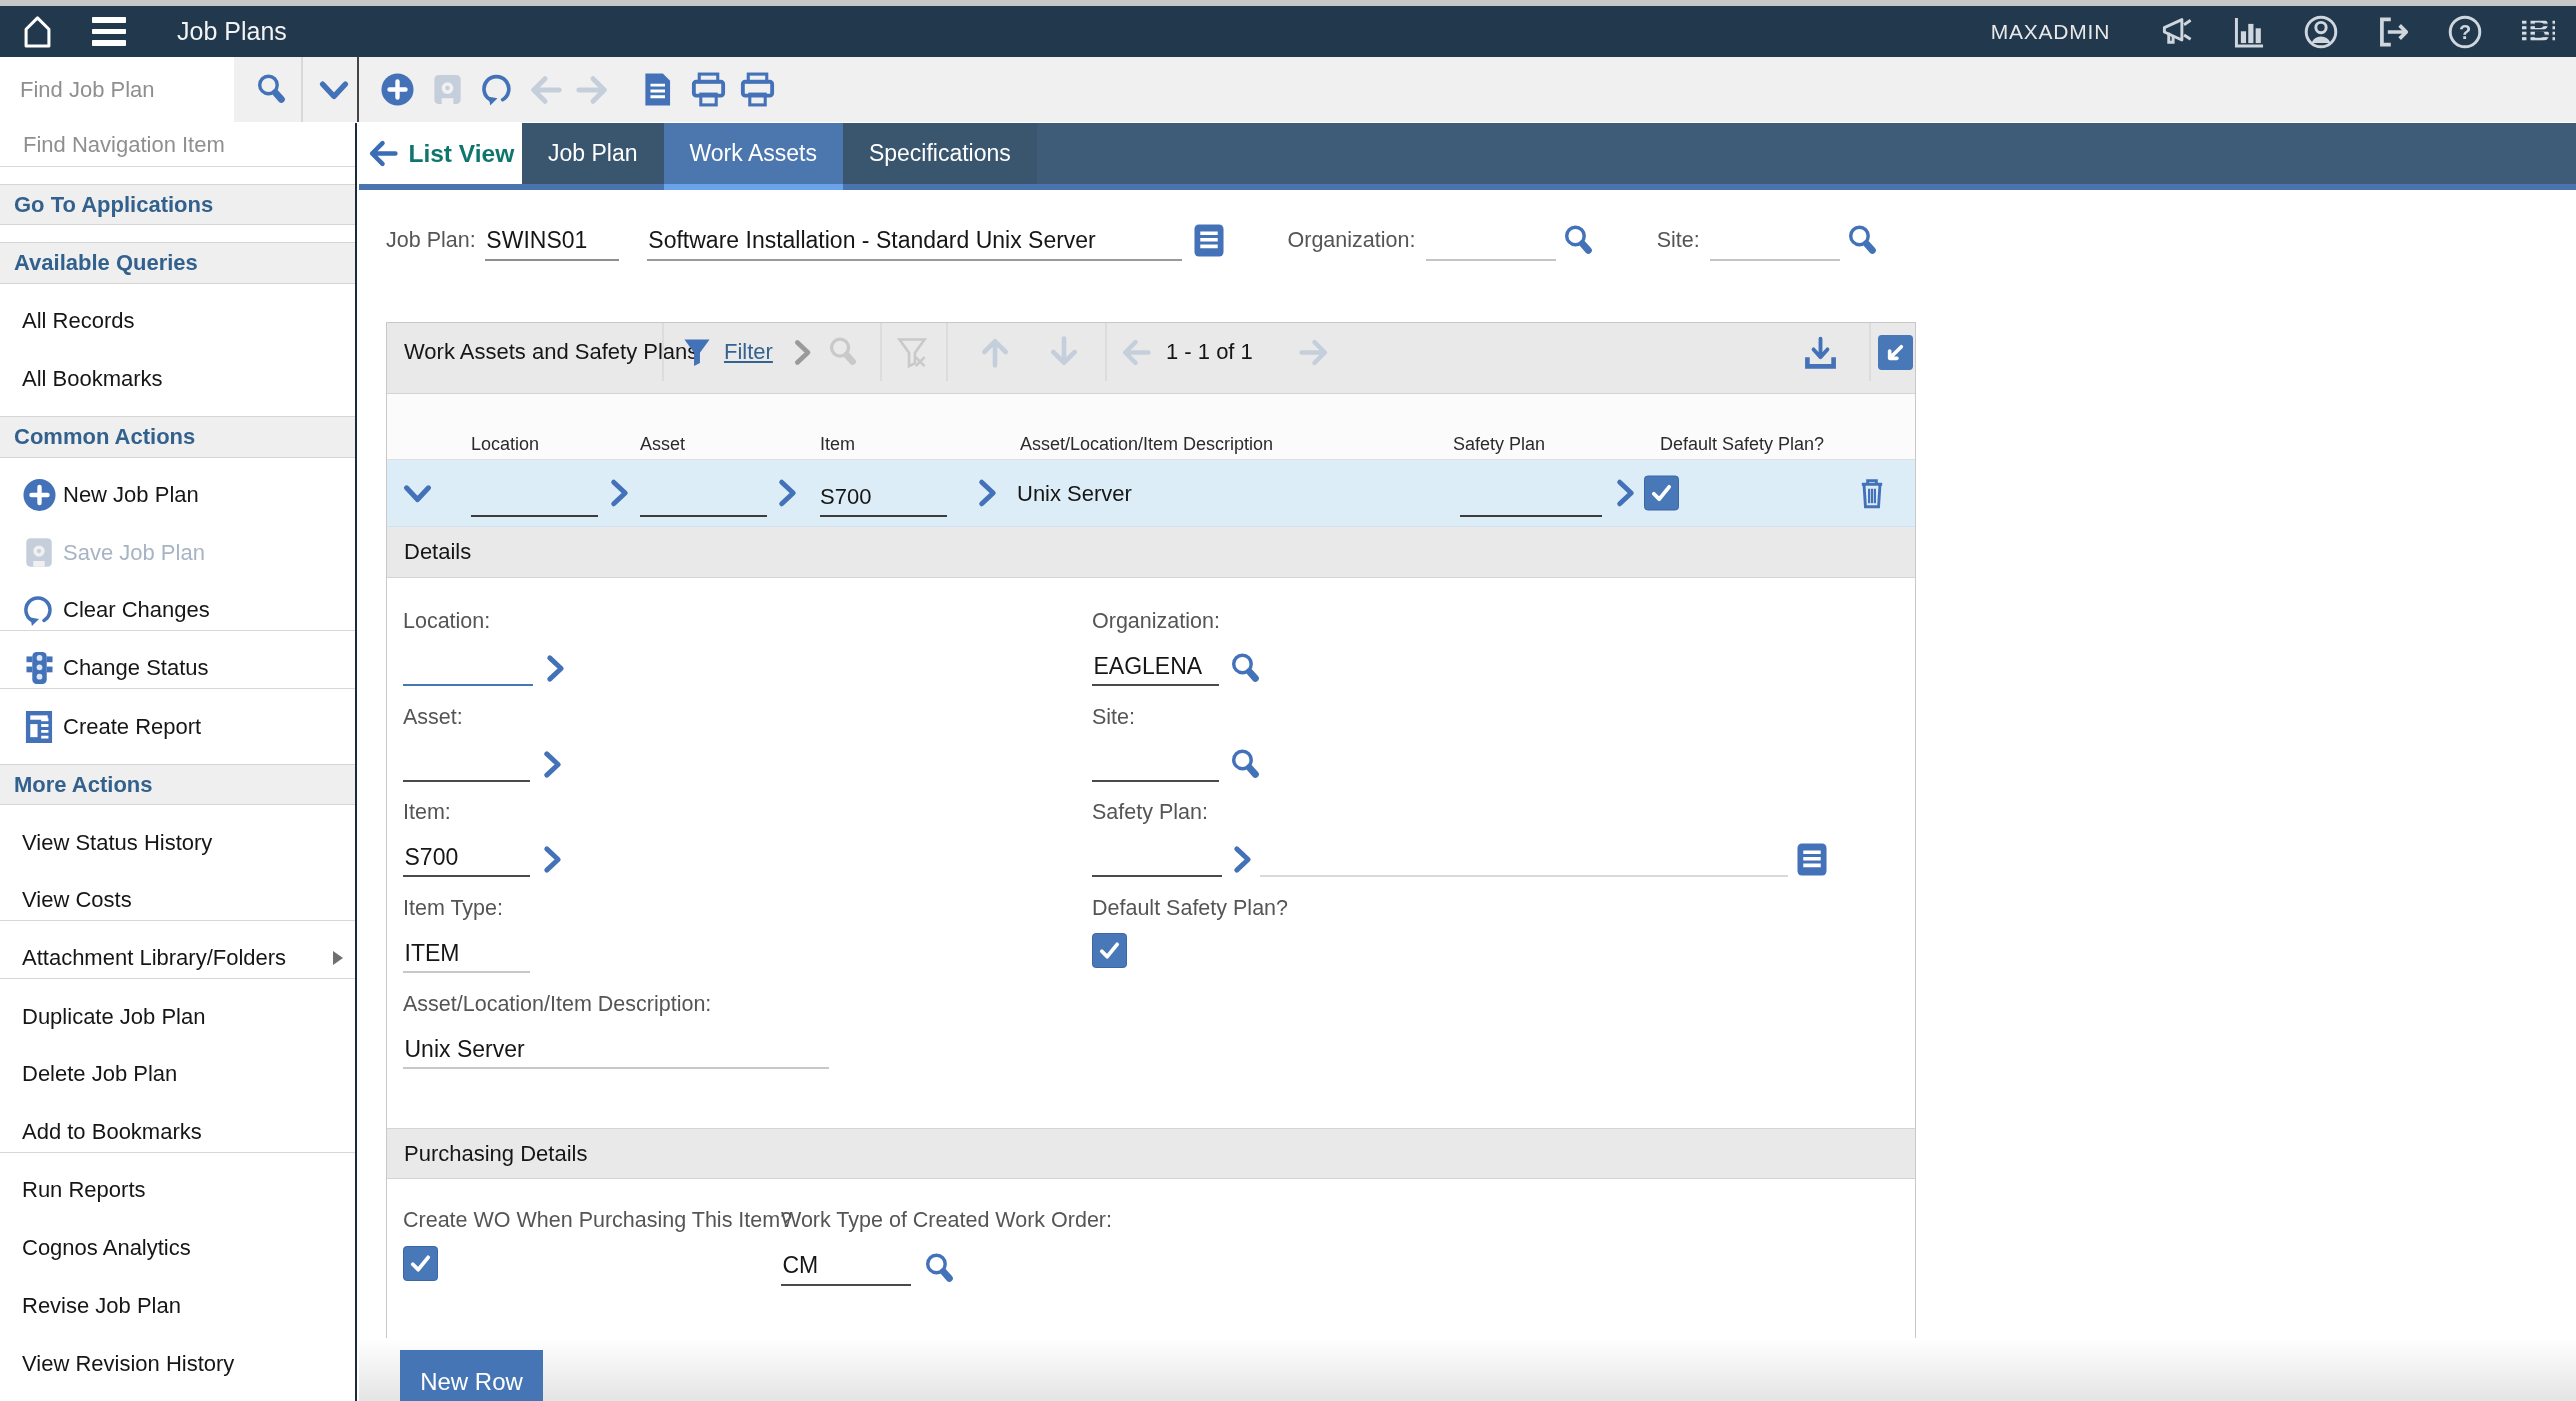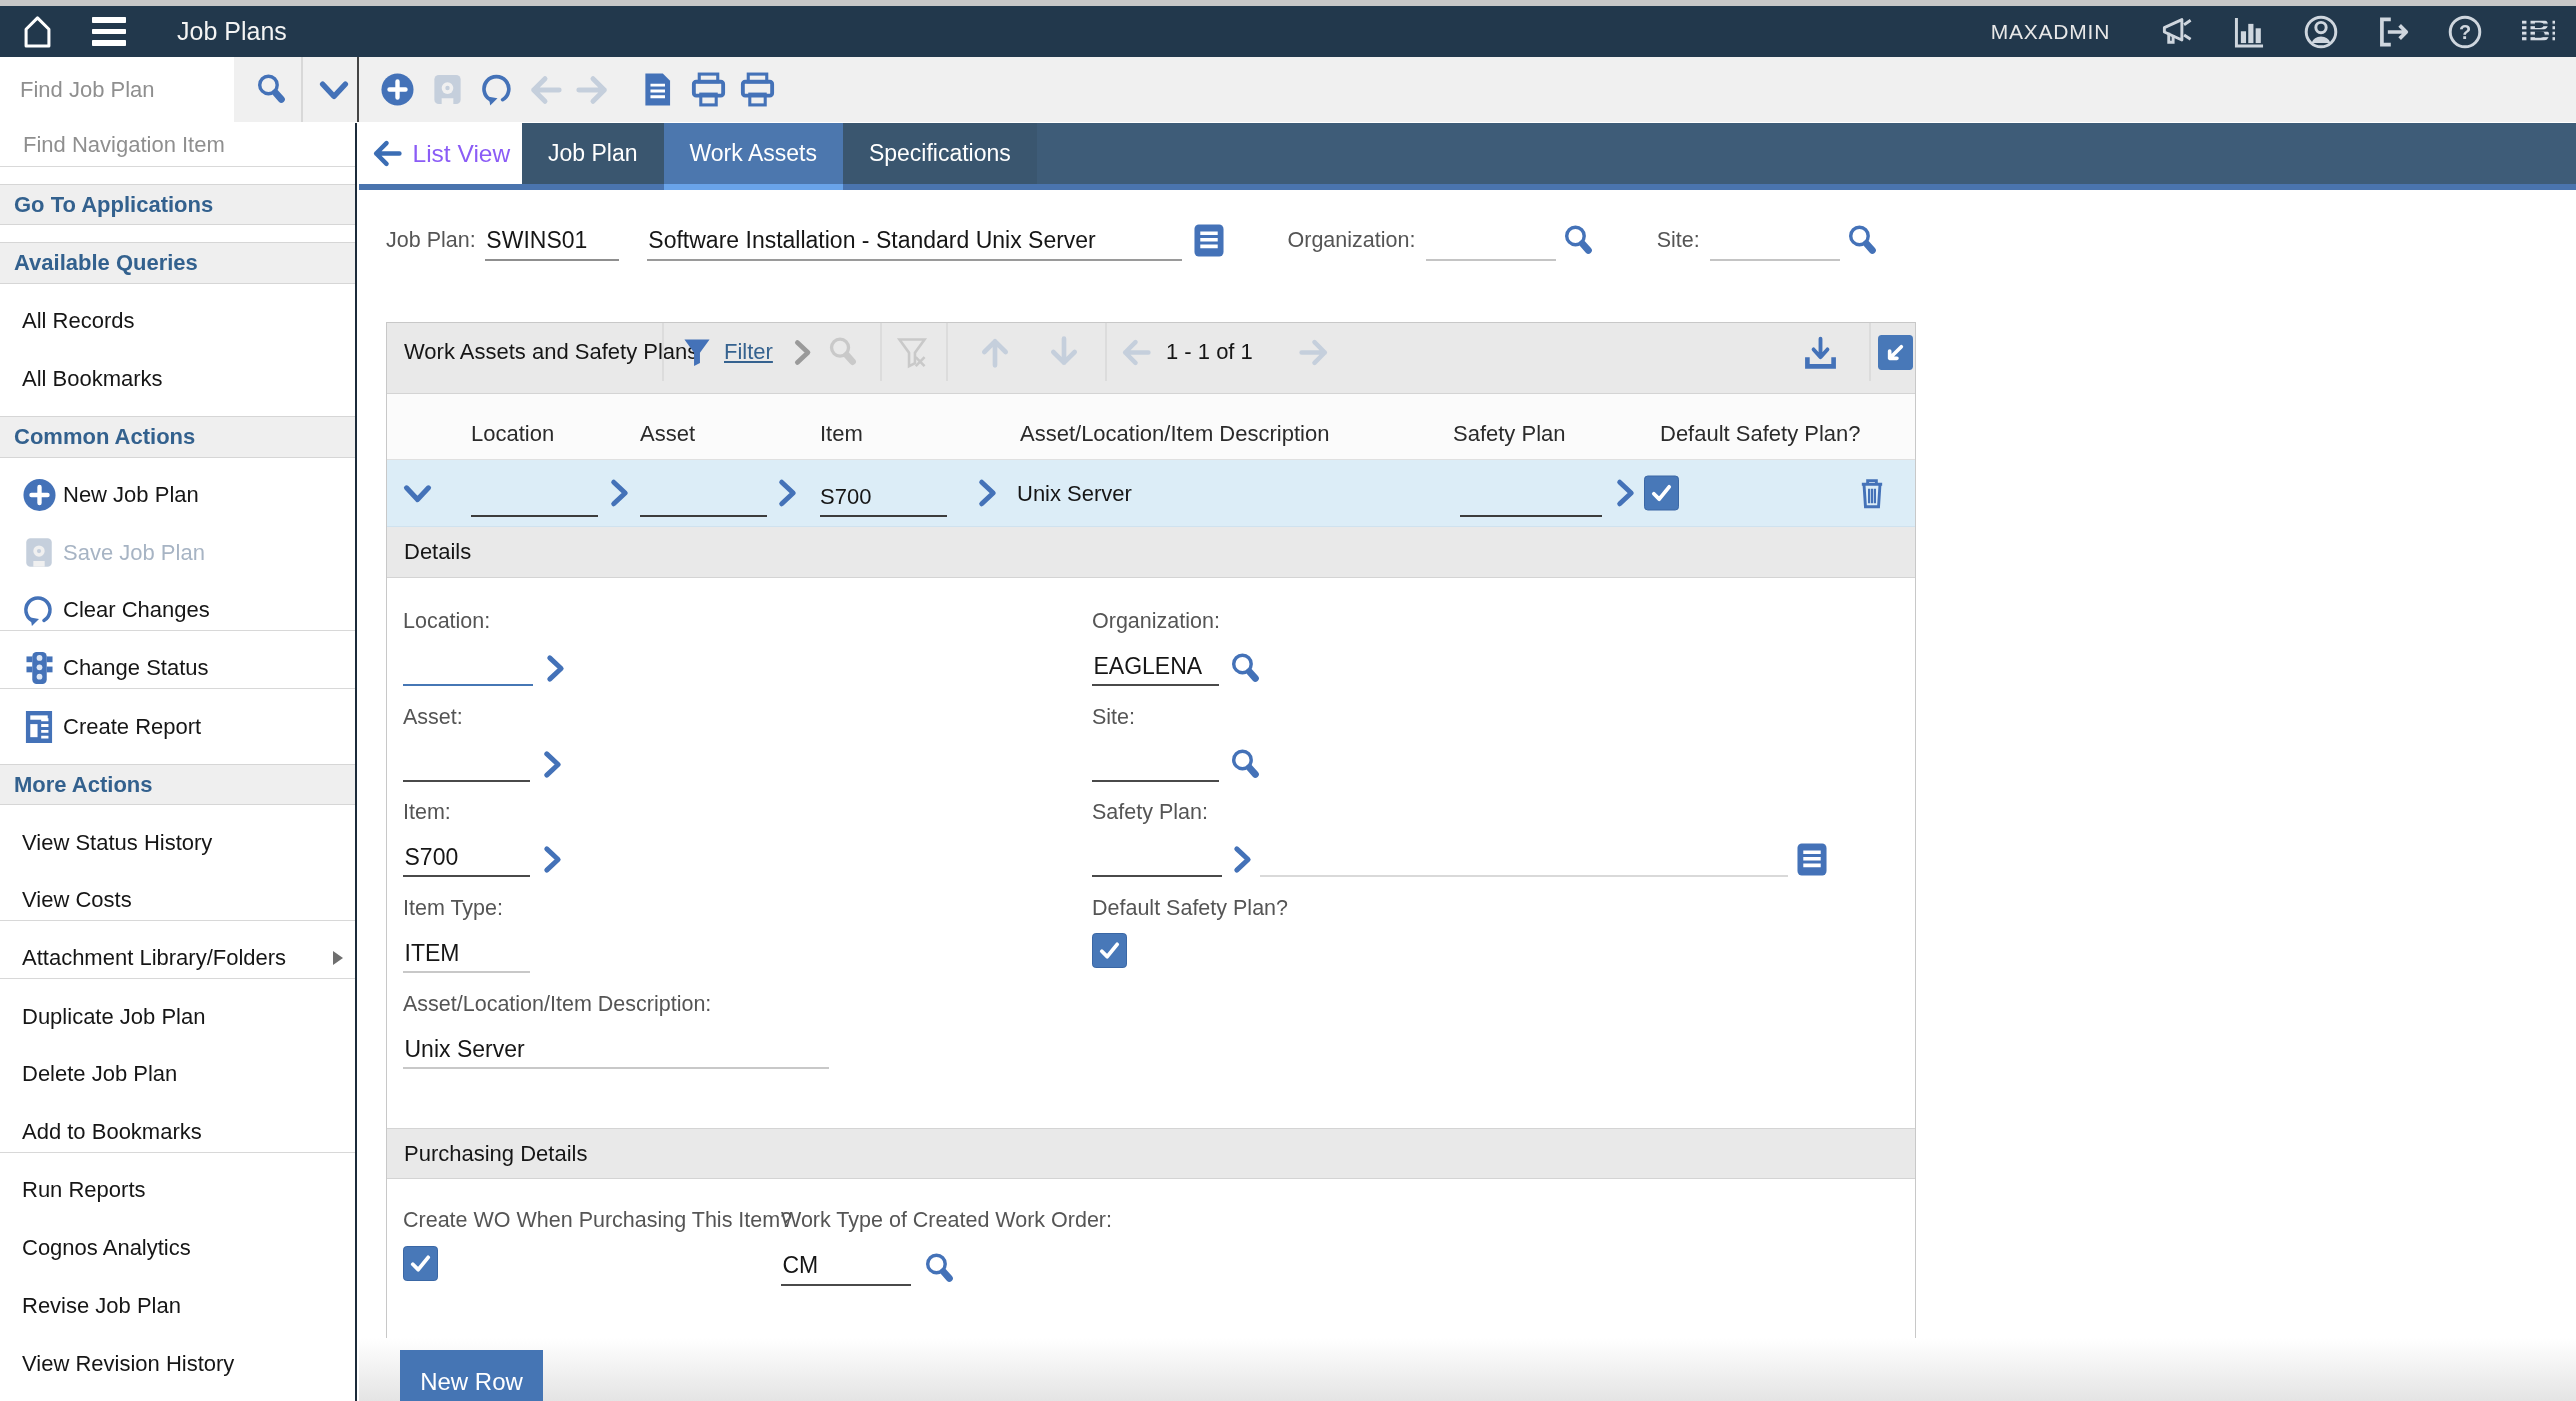--- a/index.html
+++ b/index.html
@@ -49,40 +49,40 @@
   .side-bottom { flex:1; border-top:1.5px solid #cfcfcf; background:linear-gradient(#fbfbfb,#e7e7e7); position:relative; overflow:hidden;}
   .blob { position:absolute; left:-84px; bottom:-73px; width:230px; height:115px; background:#232830; border-radius:50%; }
 
   
   .content { position:absolute; top:123px; left:359px; right:0; bottom:0; background:#fff; }
 
   .tabbar { position:relative; height:67px; background:#3e5c78; display:flex; }
   .tabstrip { position:absolute; left:0; right:0; bottom:0; height:6.1px; background:#4a74ae; }
   .backbox { width:163px; height:61px; background:#fff; display:flex; align-items:center; justify-content:center;
              gap:10.7px; cursor:pointer; }
-  .backbox span { color:#8b5cf6; font-size:24.5px; font-weight:normal; }
+  .backbox span { color:#0f766e; font-size:24.5px; font-weight:bold; }
   .tab { height:61px; display:flex; align-items:center; padding:0 26px; color:#fff; font-size:23px;
          background:#3a566f; cursor:pointer; position:relative;}
   .tab.active { background:#4c77ae; }
   .tab.active::after { content:""; position:absolute; left:0; right:0; bottom:-6.1px; height:6.1px; background:#69a3e9; z-index:2;}
 
   .record-row { height:101px; display:flex; align-items:center; padding-left:27px;text-align:center; }
   .lbl { font-size:21.5px; color:#555; }
   .uline { display:inline-flex; align-items:flex-end; border-bottom:2.3px solid #9a9a9a; height:40px; padding:0 3.1px 4.6px 1.5px;
            font-size:23px; color:#161616; }
 
   
   .panel { position:absolute; left:27px; top:199px; width:1530px; height:1016px; border:1.5px solid #c8c8c8; background:#fff;}
 
   .tbl-toolbar { position:relative; height:71px; background:#e9e9e9; border-bottom:1.5px solid #d4d4d4; }
   .tt { position:absolute; top:0; height:58px; display:flex; align-items:center; }
   .tt-sep { position:absolute; top:0; width:1.5px; height:58px; background:#dcdcdc; }
 
   .tbl-head { position:relative; height:66px; background:#fbfbfb; border-bottom:1.5px solid #e0e0e0; }
-  .th { position:absolute; top:8px; height:64px; display:flex; align-items:center; font-size:22px; color:#2b2b2b; }
+  .th { position:absolute; top:18px; height:64px; display:flex; align-items:center; font-size:18px; color:#2b2b2b; }
 
   .tbl-row { position:relative; height:67px; background:#dcedf7; border-bottom:1.5px solid #cfe2ef; }
   .rowfield { position:absolute; bottom:9.2px; border-bottom:2.3px solid #3c3c3c; height:37px;
               display:flex; align-items:flex-end; padding-bottom:4.6px; font-size:22px; color:#161616;}
   .rchev { position:absolute; top:50%; transform:translateY(-50%); cursor:pointer;}
   .rtext { position:absolute; top:0; height:67px; display:flex; align-items:center; font-size:22px; color:#161616;}
 
   .sec-hdr { height:51px; background:#e9e9e9; border-bottom:1.5px solid #d4d4d4; display:flex; align-items:center;
              padding-left:17px; font-size:22px; color:#161616; }
   .sec-hdr.topline { border-top:1.5px solid #d4d4d4; }

